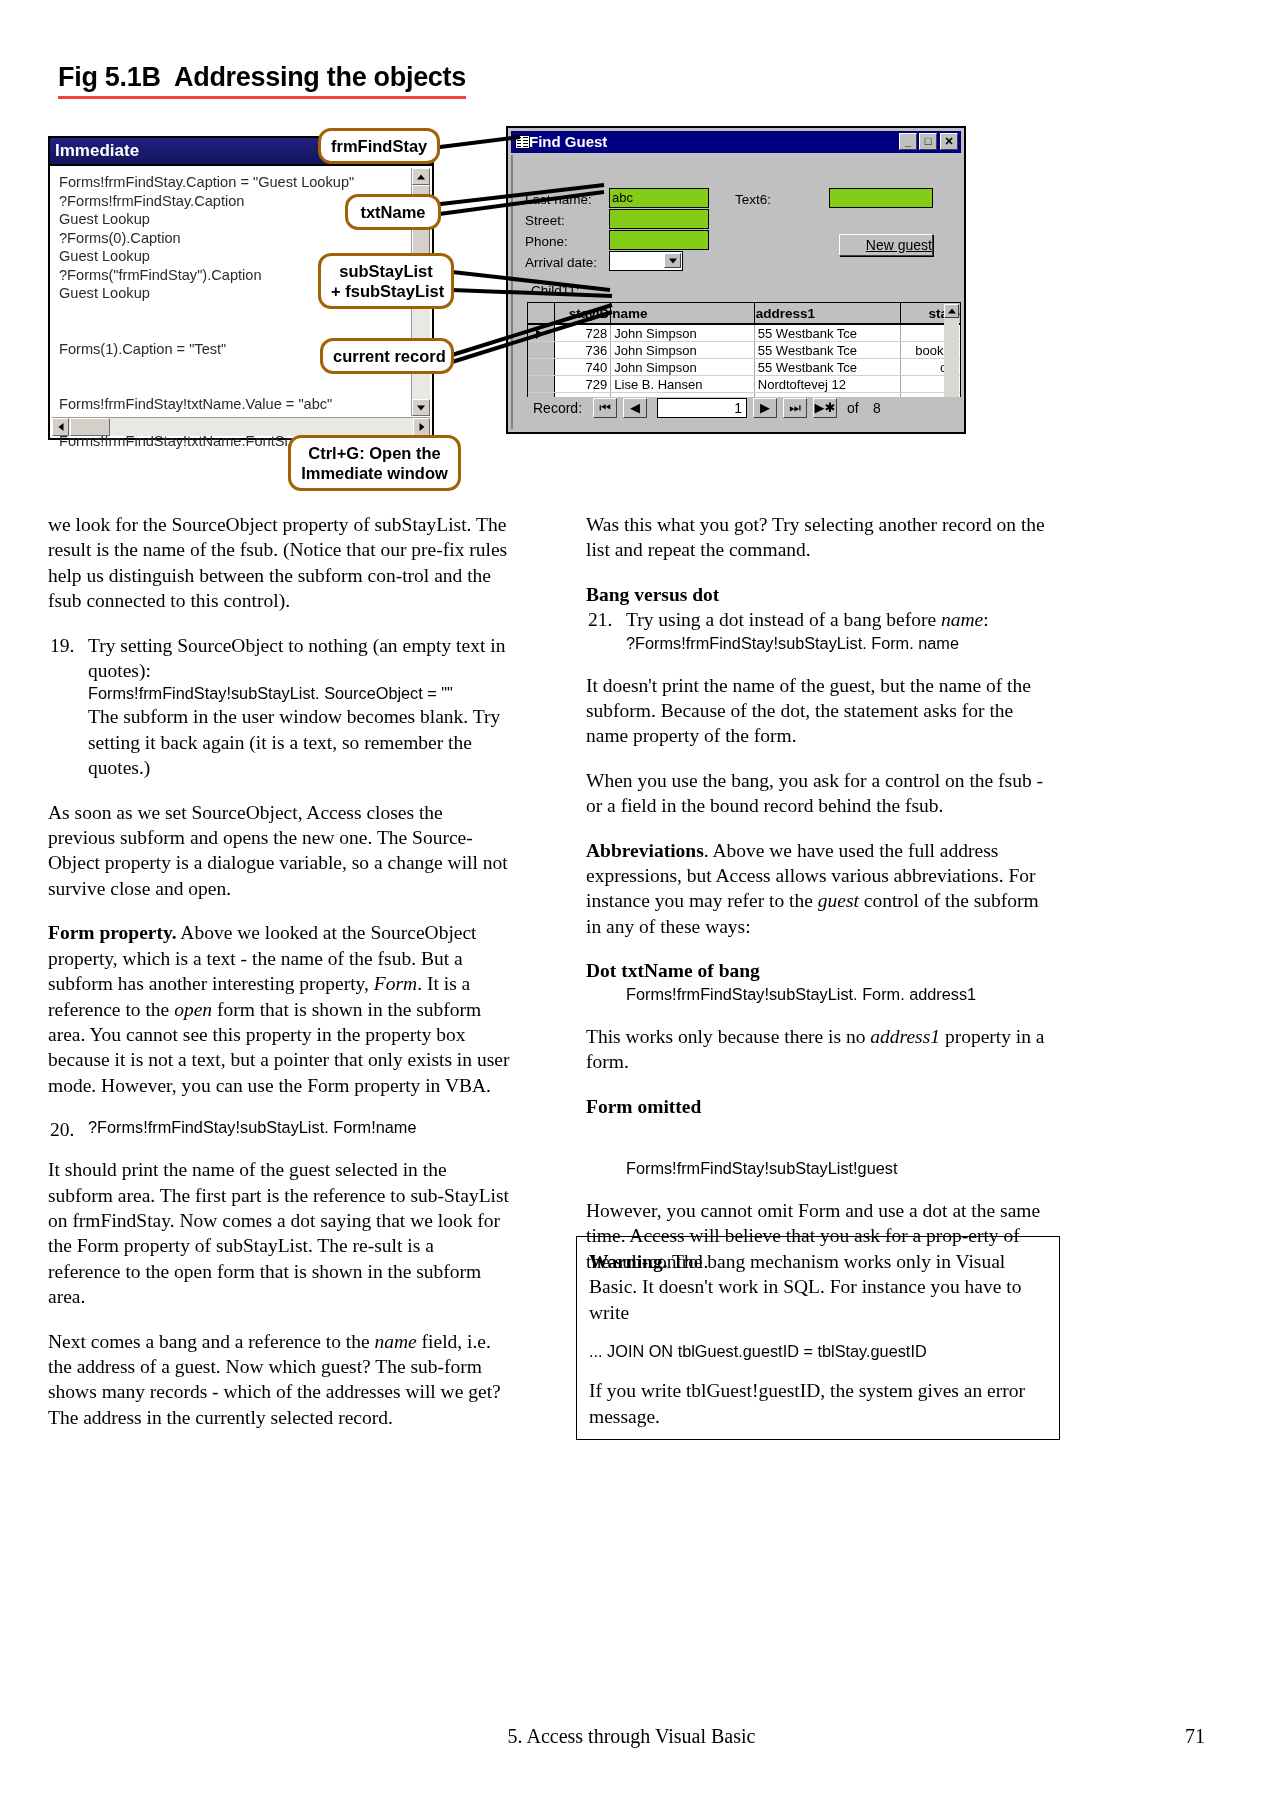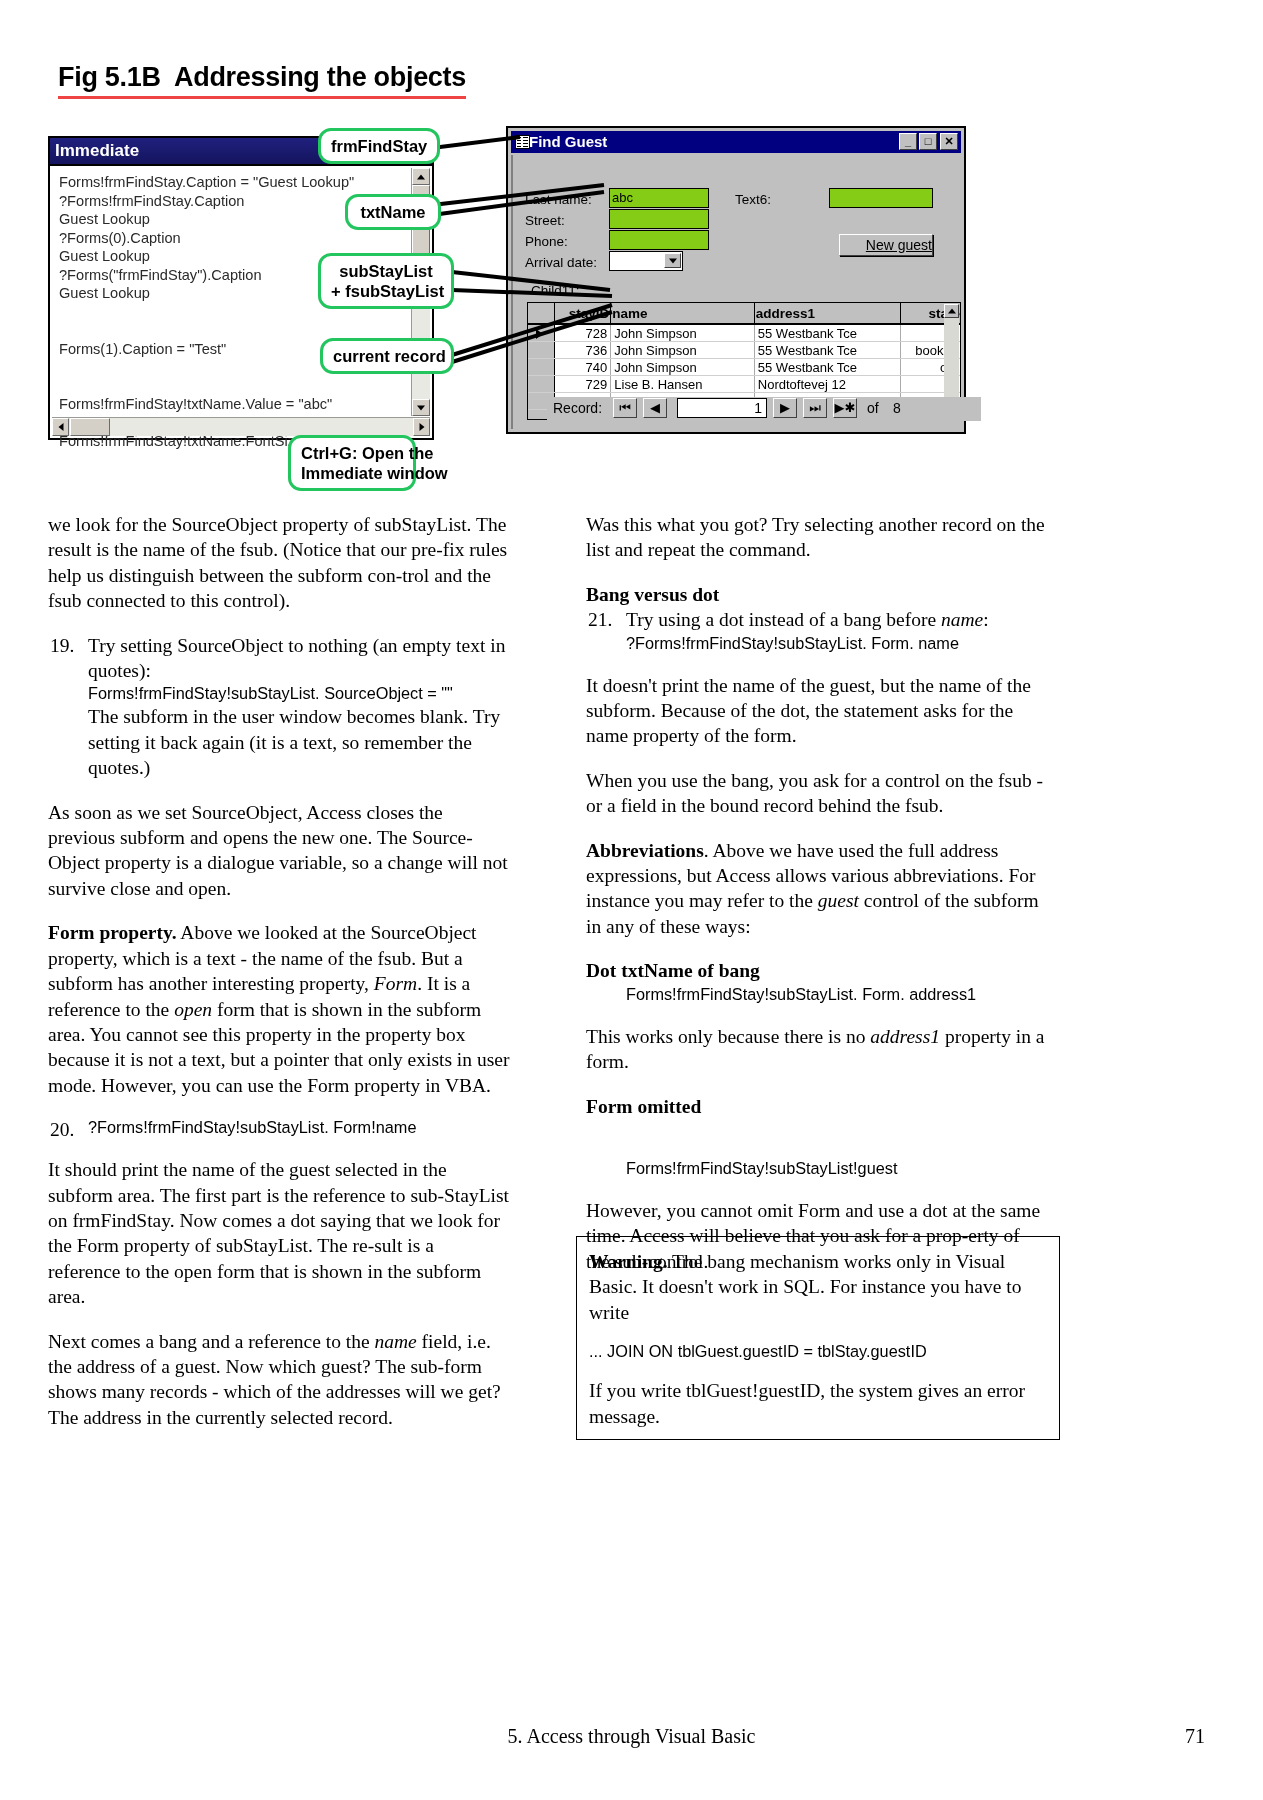--- a/index.html
+++ b/index.html
@@ -324,21 +324,20 @@
   
   #fg-navbar {
     position: absolute;
     left: 14px;
     bottom: 8px;
     width: 434px;
     height: 24px;
     background: #c0c0c0;
     font-family: "Liberation Sans", sans-serif;
     font-size: 14px;
-    margin-left: 20px;
   }
   #fg-navbar .nav-label { position:absolute; left: 6px; top: 3px; }
   .nav-btn {
     position: absolute;
     top: 1px;
     width: 24px; height: 20px;
     background: #c0c0c0;
     border: 1px solid #ffffff;
     border-right-color: #404040;
     border-bottom-color: #404040;
@@ -360,21 +359,21 @@
     line-height: 18px;
     font-size: 14px;
   }
   #nav-of { position: absolute; top: 3px; }
   #nav-count { position: absolute; top: 3px; }
 
   
   .callout {
     position: absolute;
     background: #ffffff;
-    border: 3px solid #22c55e;
+    border: 3px solid #a16207;
     border-radius: 13px;
     font-family: "Liberation Sans", sans-serif;
     font-weight: bold;
     font-size: 16.5px;
     line-height: 20px;
     text-align: center;
     padding: 5px 10px;
     box-sizing: border-box;
     z-index: 20;
     white-space: pre;
@@ -627,21 +626,21 @@
 
       <path d="M300 443 L380 475" stroke-width="4"></path>
     </g>
   </svg>
 
   <div class="callout" id="co-frm" style="left:318px; top:128px; width:122px;">frmFindStay</div>
   <div class="callout" id="co-txt" style="left:345px; top:194px; width:96px;">txtName</div>
   <div class="callout" id="co-sub" style="left:318px; top:253px; width:136px;">subStayList
 + fsubStayList</div>
   <div class="callout" id="co-current" style="left:320px; top:338px; width:134px;">current record</div>
-  <div class="callout" id="co-ctrlg" style="left:288px; top:435px; width:128px;">Ctrl+G: Open the
+  <div class="callout" id="co-ctrlg" style="left:288px; top:435px; width:173px;">Ctrl+G: Open the
 Immediate window</div>
 
 </div>
 
 <div class="col" id="col-left">
 
   <p class="para">we look for the SourceObject property of subStayList. The result is the name of the fsub. (Notice that our pre-fix rules help us distinguish between the subform con-trol and the fsub connected to this control).</p>
 
   <div class="num-item">
     <span class="num">19.</span>

